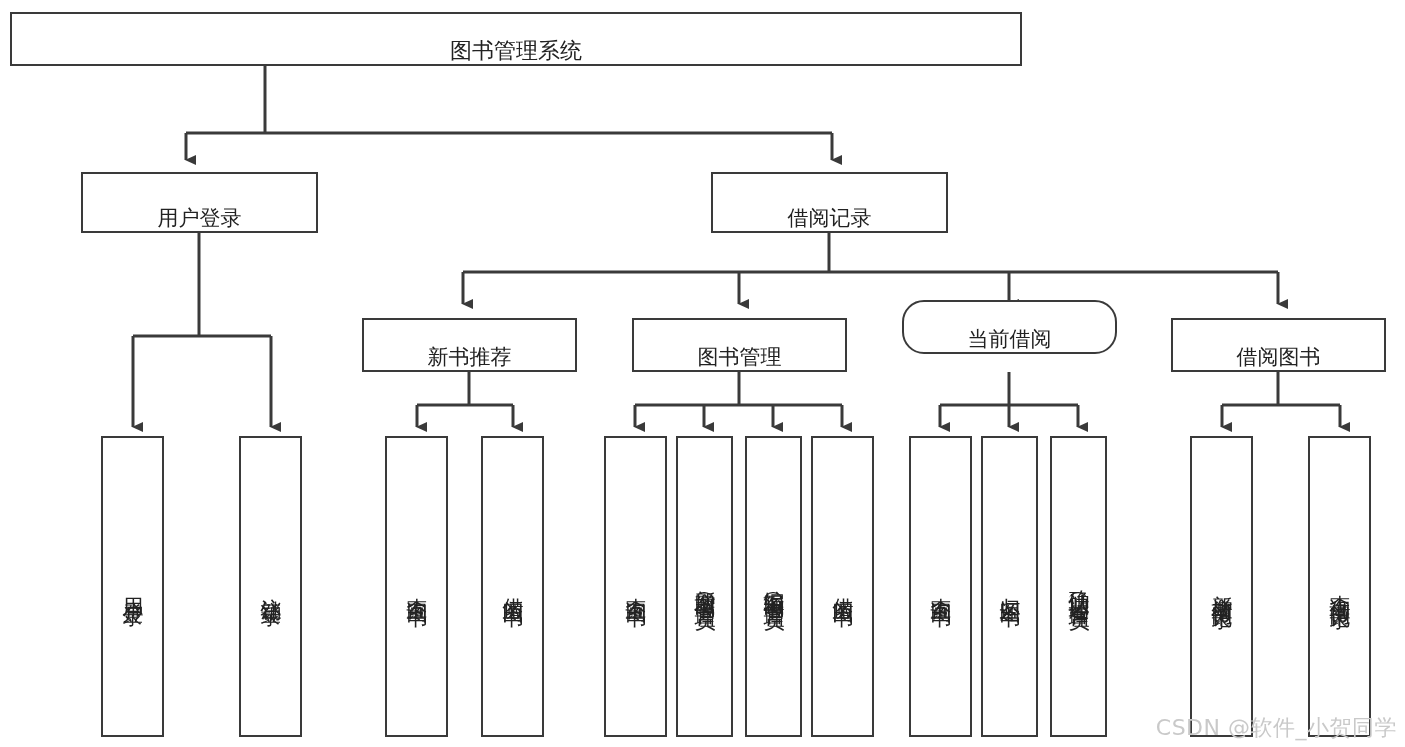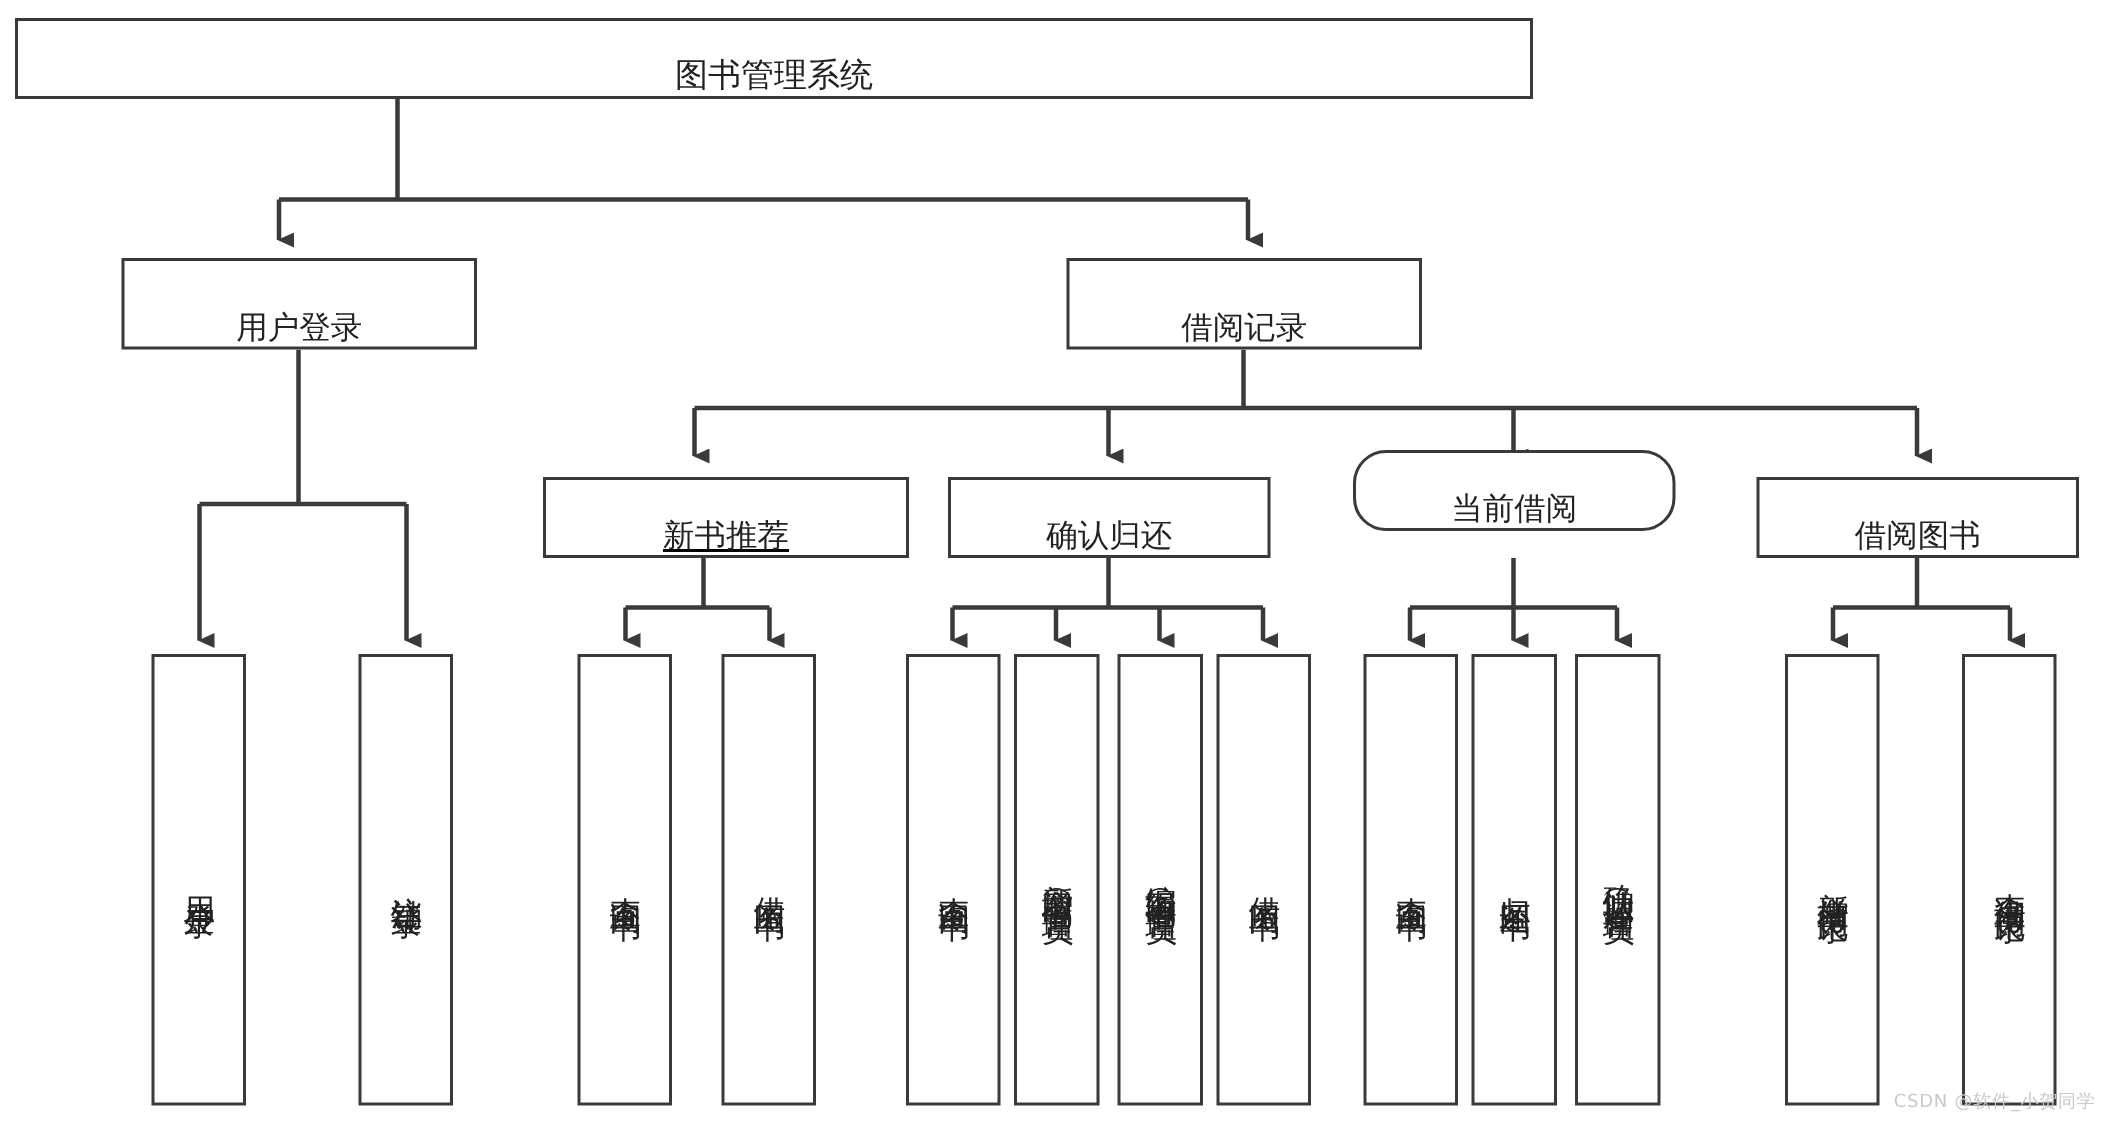--- a/index.html
+++ b/index.html
@@ -12,21 +12,21 @@
         justify-content:center;}
   .node .lbl{color:#222222;font-size:21px;line-height:1.25;white-space:nowrap;}
   .node.root .lbl{font-size:22px;}
   .leaf{position:absolute;box-sizing:border-box;background:#ffffff;
         border:2.5px solid #3a3a3a;display:flex;align-items:center;
         justify-content:center;overflow:hidden;}
   .leaf .vlbl{writing-mode:vertical-rl;text-orientation:upright;
               color:#222222;font-size:21px;letter-spacing:3px;
               line-height:1.0;text-align:center;white-space:nowrap;}
   .watermark{position:absolute;right:8px;bottom:4px;color:#c9c9c9;
-             font-size:12px;letter-spacing:0.5px;white-space:nowrap;
+             font-size:22px;letter-spacing:0.5px;white-space:nowrap;
              pointer-events:none;}
 </style>
 </head>
 <body>
 
 <div id="stage">
 
   <svg id="wires" viewBox="0 0 1405 747" xmlns="http://www.w3.org/2000/svg">
     <defs>
       <marker id="arw" markerWidth="10" markerHeight="11" refX="5" refY="10" orient="auto" markerUnits="userSpaceOnUse">
@@ -81,25 +81,25 @@
     <span class="lbl">图书管理系统</span>
   </div>
 
   <div class="node" style="left:81px;top:172px;width:237px;height:61px;">
     <span class="lbl">用户登录</span>
   </div>
   <div class="node" style="left:711px;top:172px;width:237px;height:61px;">
     <span class="lbl">借阅记录</span>
   </div>
 
-  <div class="node" style="left:362px;top:318px;width:244px;height:54px;text-decoration:underline;">
+  <div class="node" style="left:362px;top:318px;width:215px;height:54px;">
     <span class="lbl">新书推荐</span>
   </div>
   <div class="node" style="left:632px;top:318px;width:215px;height:54px;">
-    <span class="lbl">确认归还</span>
+    <span class="lbl">图书管理</span>
   </div>
   <div class="node" style="left:902px;top:300px;width:215px;height:54px;border-radius:22px;">
     <span class="lbl">当前借阅</span>
   </div>
   <div class="node" style="left:1171px;top:318px;width:215px;height:54px;">
     <span class="lbl">借阅图书</span>
   </div>
 
   <div class="leaf" style="left:101px;top:436px;width:63px;height:301px;">
     <span class="vlbl">用户登录</span>

